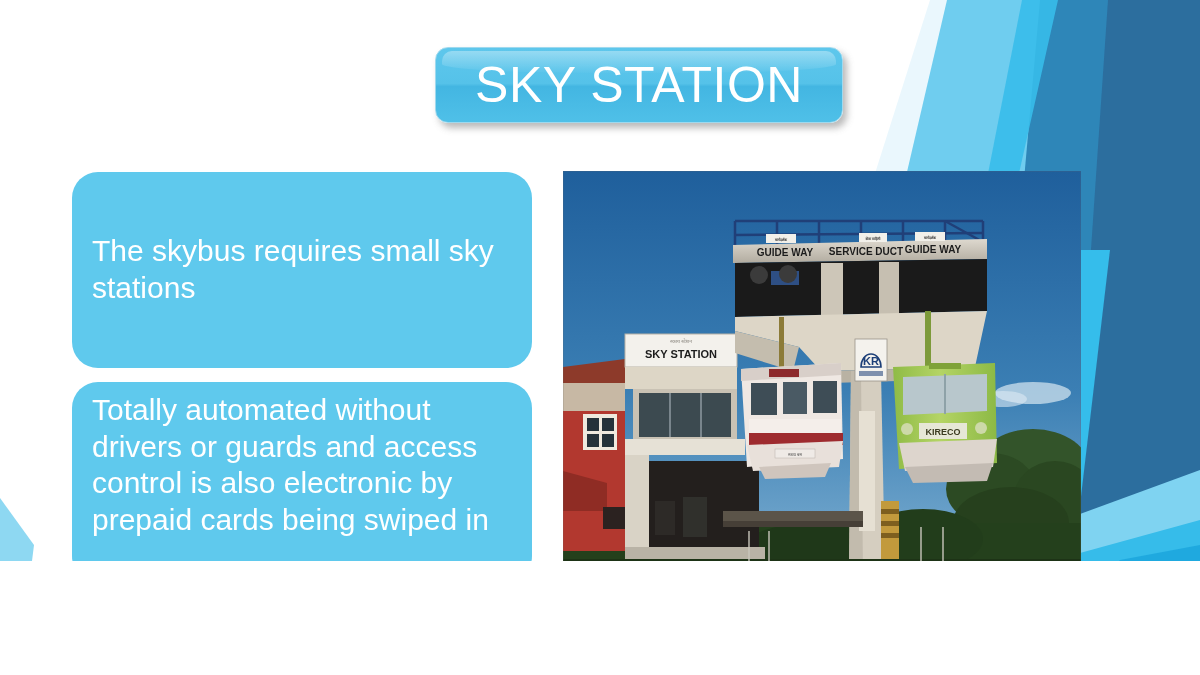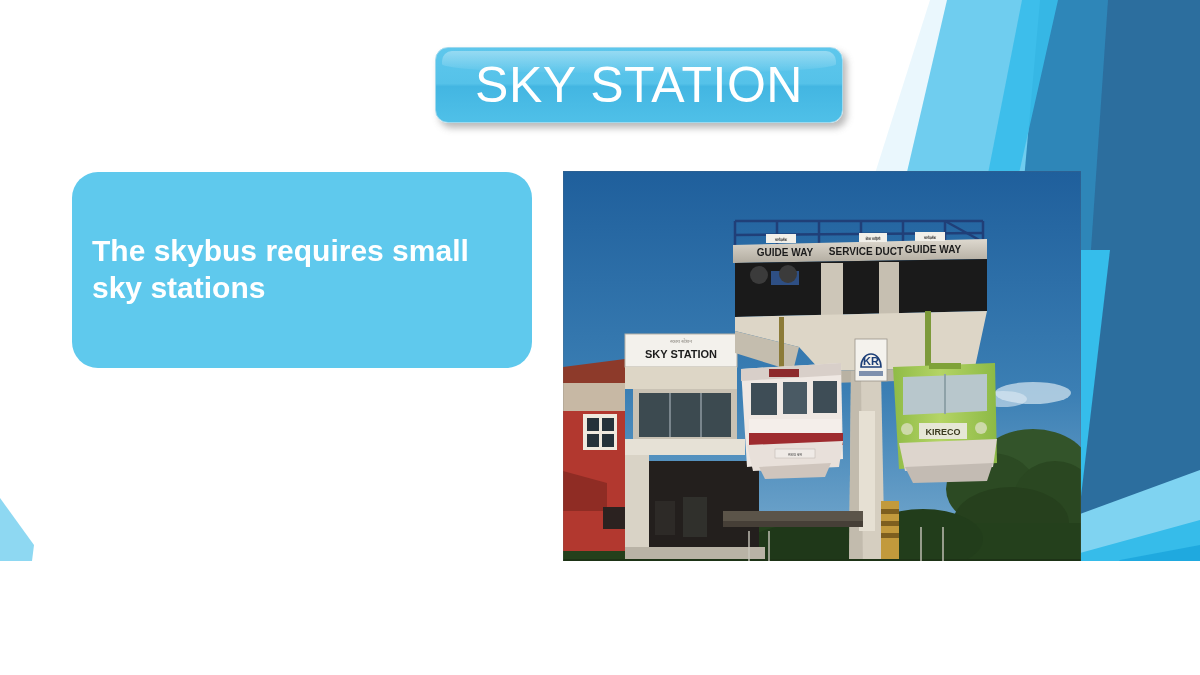--- a/index.html
+++ b/index.html
@@ -69,21 +69,21 @@
     position: absolute;
     background: #5fc9ed;
     border-radius: 26px;
     color: #ffffff;
     display: flex;
     align-items: center;
   }
   .callout p {
     font-size: 30px;
     line-height: 1.22;
-    font-weight: 700;
+    font-weight: 400;
     padding: 0 18px 0 20px;
     white-space: pre-line;
   }
 
   #callout-one {
     left: 72px;
     top: 172px;
     width: 460px;
     height: 196px;
   }
@@ -146,20 +146,23 @@
   </div>
 
   <div id="title-banner">
     <span id="title-text">SKY STATION</span>
   </div>
 
   <div class="callout" id="callout-one">
     <p>The skybus requires small sky stations</p>
   </div>
 
+  <div class="callout" id="callout-two">
+    <p>Totally automated without drivers or guards and access control is also electronic by prepaid cards being swiped in</p>
+  </div>
 
   <div id="photo-frame">
     <svg id="photo-svg" viewBox="0 0 518 403" preserveAspectRatio="none">
 
       <defs>
         <linearGradient id="skyGrad" x1="0" y1="0" x2="0" y2="1">
           <stop offset="0%" stop-color="#1f5f9c"></stop>
           <stop offset="55%" stop-color="#3b7fb4"></stop>
           <stop offset="100%" stop-color="#7fb0d2"></stop>
         </linearGradient>

